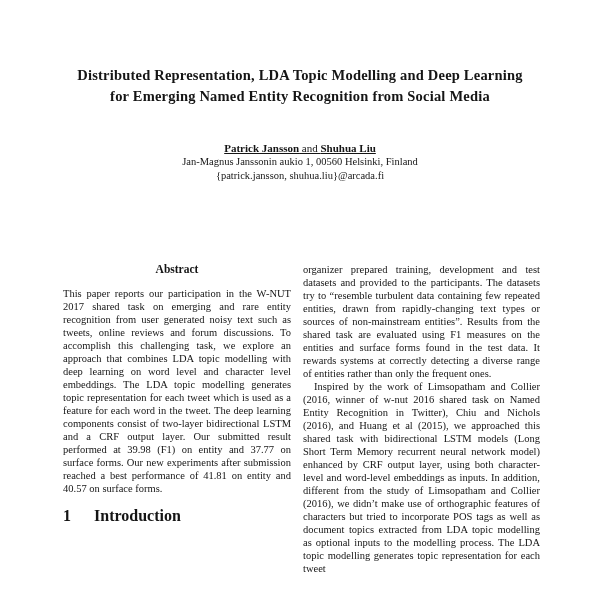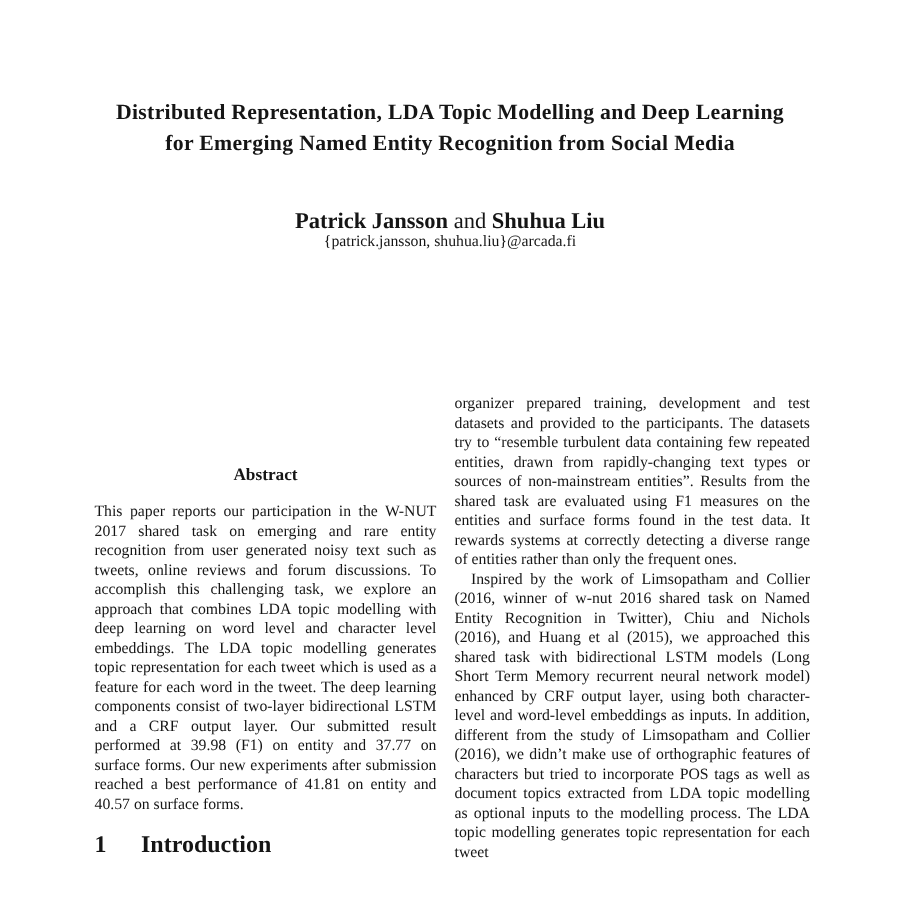--- a/index.html
+++ b/index.html
@@ -30,32 +30,33 @@
   .author-block {
     position: absolute;
     top: 141px;
     left: 0;
     right: 0;
     text-align: center;
     font-size: 10.5px;
     line-height: 13.5px;
   }
   .author-names {
-    font-size: 15px;
+    font-size: 11px;
     line-height: 14px;
+    text-decoration: underline;
   }
   .author-names .name { font-weight: bold; }
   .col {
     position: absolute;
     top: 263px;
     text-align: justify;
     font-size: 10.5px;
     line-height: 13px;
   }
-  .col-left  { left: 63px;  width: 228px; margin-top: 48px; }
+  .col-left  { left: 63px;  width: 228px; }
   .col-right { left: 303px; width: 237px; }
   .abstract-heading {
     text-align: center;
     font-weight: bold;
     font-size: 11.5px;
     margin: 0 0 11px 0;
   }
   .abstract-body {
     margin: 0 29px;
     text-align: justify;
@@ -86,20 +87,21 @@
 
   <div class="title-block">
     <div>Distributed Representation, LDA Topic Modelling and Deep Learning</div>
     <div>for Emerging Named Entity Recognition from Social Media</div>
   </div>
 
   <div class="author-block">
     <div class="author-names">
       <span class="name">Patrick Jansson</span><span> and </span><span class="name">Shuhua Liu</span>
     </div>
+    <div>Jan-Magnus Janssonin aukio 1, 00560 Helsinki, Finland</div>
     <div>{patrick.jansson, shuhua.liu}@arcada.fi</div>
   </div>
 
   <div class="col col-left">
     <div class="abstract-heading">Abstract</div>
     <p class="abstract-body body-para">This paper reports our participation in the W-NUT 2017 shared task on emerging and rare entity recognition from user generated noisy text such as tweets, online reviews and forum discussions. To accomplish this challenging task, we explore an approach that combines LDA topic modelling with deep learning on word level and character level embeddings. The LDA topic modelling generates topic representation for each tweet which is used as a feature for each word in the tweet. The deep learning components consist of two-layer bidirectional LSTM and a CRF output layer. Our submitted result performed at 39.98 (F1) on entity and 37.77 on surface forms. Our new experiments after submission reached a best performance of 41.81 on entity and 40.57 on surface forms.</p>
     <div class="intro-heading">
       <span class="sec-num">1</span><span>Introduction</span>
     </div>
   </div>

